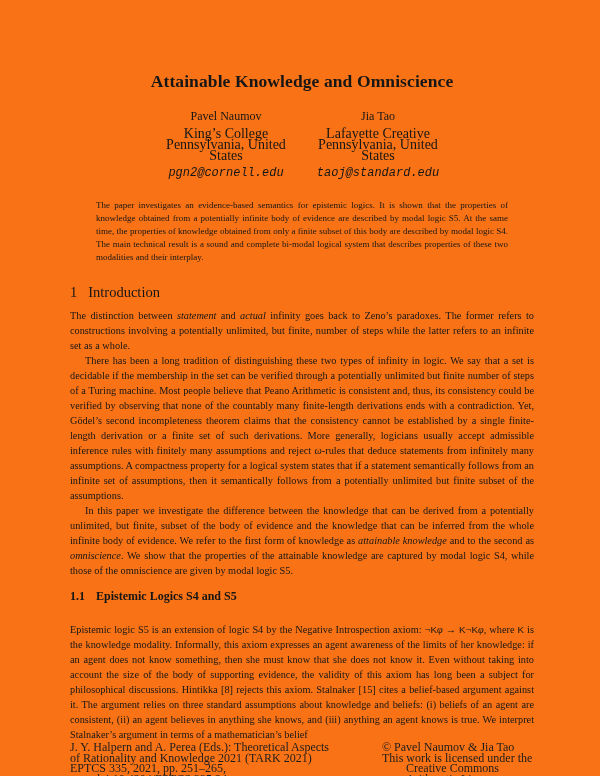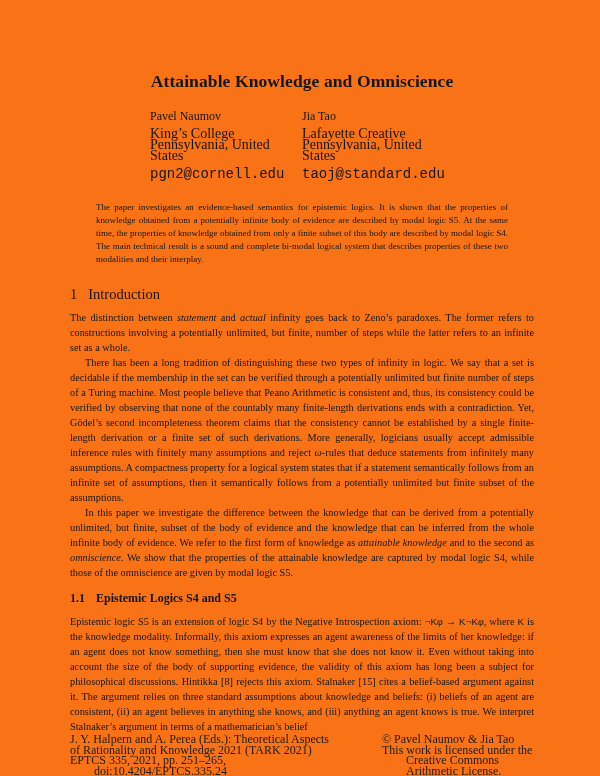--- a/index.html
+++ b/index.html
@@ -5,27 +5,27 @@
   html,body{margin:0;padding:0;background:#ffffff;}
   .page{
     width:600px;height:776px;box-sizing:border-box;
     padding:70px 66px 42px 70px;
     display:flex;flex-direction:column;
     font-family:"Liberation Serif",serif;color:#161616;
     background:#f97316;overflow:hidden;position:relative;
   }
   .title{font-size:17.5px;line-height:22px;text-align:center;margin:0;font-weight:bold;letter-spacing:.1px;}
   .authors{display:flex;justify-content:center;margin-top:17px;}
-  .author{width:152px;}
+  .author{width:152px;text-align:center;}
   .author-name{font-size:12px;line-height:15px;}
   .author-aff{font-size:14px;line-height:11px;margin-top:4px;}
-  .author-email{font-size:14px;font-family:"Liberation Mono",monospace;margin-top:5px;letter-spacing:0;}
+  .author-email{font-size:12px;font-family:"Liberation Mono",monospace;margin-top:5px;letter-spacing:0;font-style:italic;}
   .abstract{width:412px;margin:19px auto 0;font-size:9px;line-height:13px;text-align:justify;}
   h2.sec{font-size:14.5px;line-height:18px;margin:19px 0 0;font-weight:normal;}
-  h3.subsec{font-size:12px;line-height:15px;margin:11px 0 8px;font-weight:bold;}
+  h3.subsec{font-size:12px;line-height:15px;margin:11px 0 18px;font-weight:bold;}
   .sec-num{display:inline-block;margin-right:11px;}
   .body-text p{margin:0;font-size:10.3px;line-height:15px;text-align:justify;}
   .body-text p.first{margin-top:7px;}
   .body-text p.indent{text-indent:15px;}
   .i{font-style:italic;}
   .mi{font-style:italic;}
   .sf{font-family:"Liberation Sans",sans-serif;font-size:.95em;}
   .footer{margin-top:auto;display:flex;font-size:12px;line-height:10.6px;color:#1c1c1c;}
   .footer-left{flex:0 0 312px;}
   .footer-right{flex:1;}

